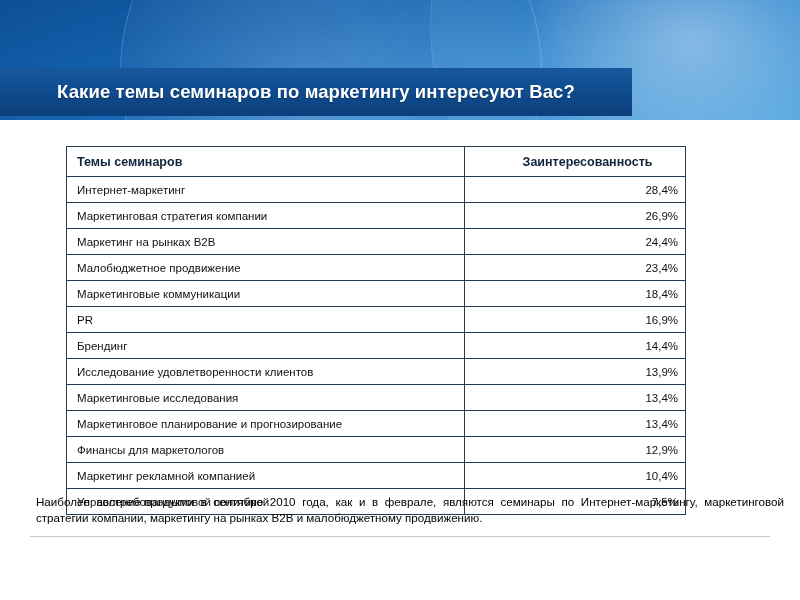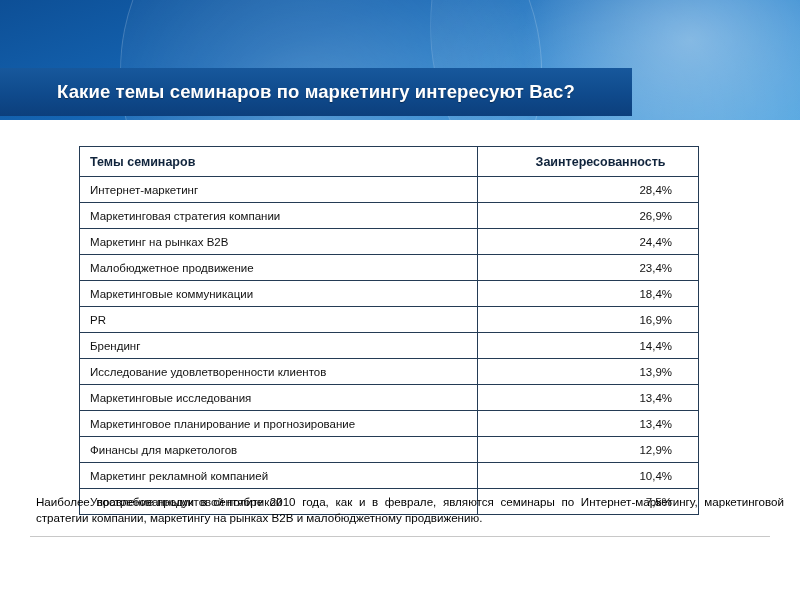--- a/index.html
+++ b/index.html
@@ -80,21 +80,21 @@
     font-size: 18.5px;
     font-weight: bold;
     width: 100%;
     text-align: center;
     letter-spacing: 0.1px;
     text-shadow: 0 1px 1px rgba(0,0,0,0.35);
   }
   
   .table-wrap {
     position: absolute;
-    left: 79px;
+    left: 66px;
     top: 146px;
     width: 619px;
   }
   table {
     border-collapse: collapse;
     width: 100%;
     table-layout: fixed;
   }
   th, td {
     border: 1px solid #243b55;
@@ -109,21 +109,21 @@
   }
   thead th.h-topic { text-align: left; padding-left: 10px; }
   thead th.h-value { text-align: center; padding-left: 25px; }
   tbody td {
     height: 25px;
     font-size: 11.5px;
     color: #111111;
     margin-top: 36px;
   }
   tbody td.c-topic { text-align: left; padding-left: 10px; }
-  tbody td.c-value { text-align: right; padding-right: 26px; }
+  tbody td.c-value { text-align: right; padding-right: 7px; }
   col.col-topic { width: 398px; }
   col.col-value { width: 221px; }
   
   .caption {
     position: absolute;
     left: 36px;
     top: 494px;
     width: 748px;
     font-size: 11.6px;
     line-height: 1.42;

